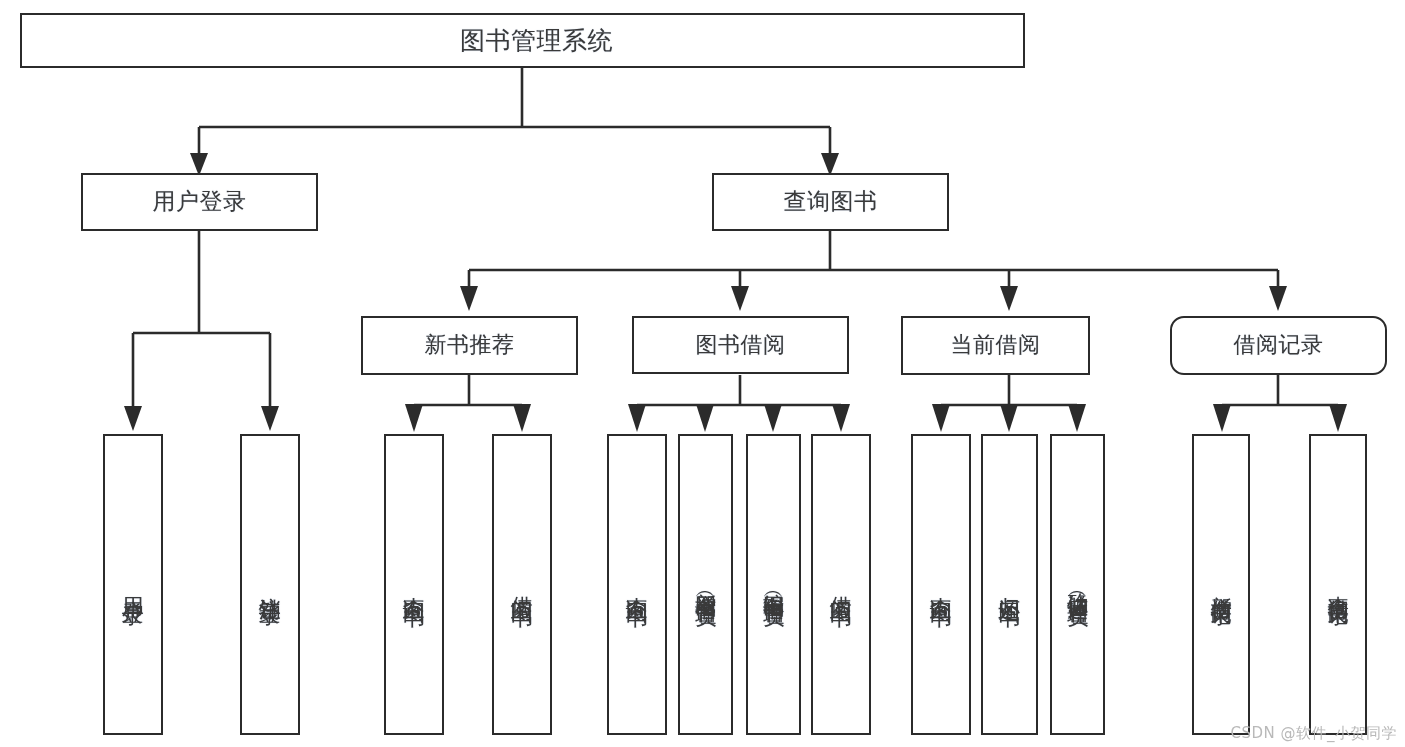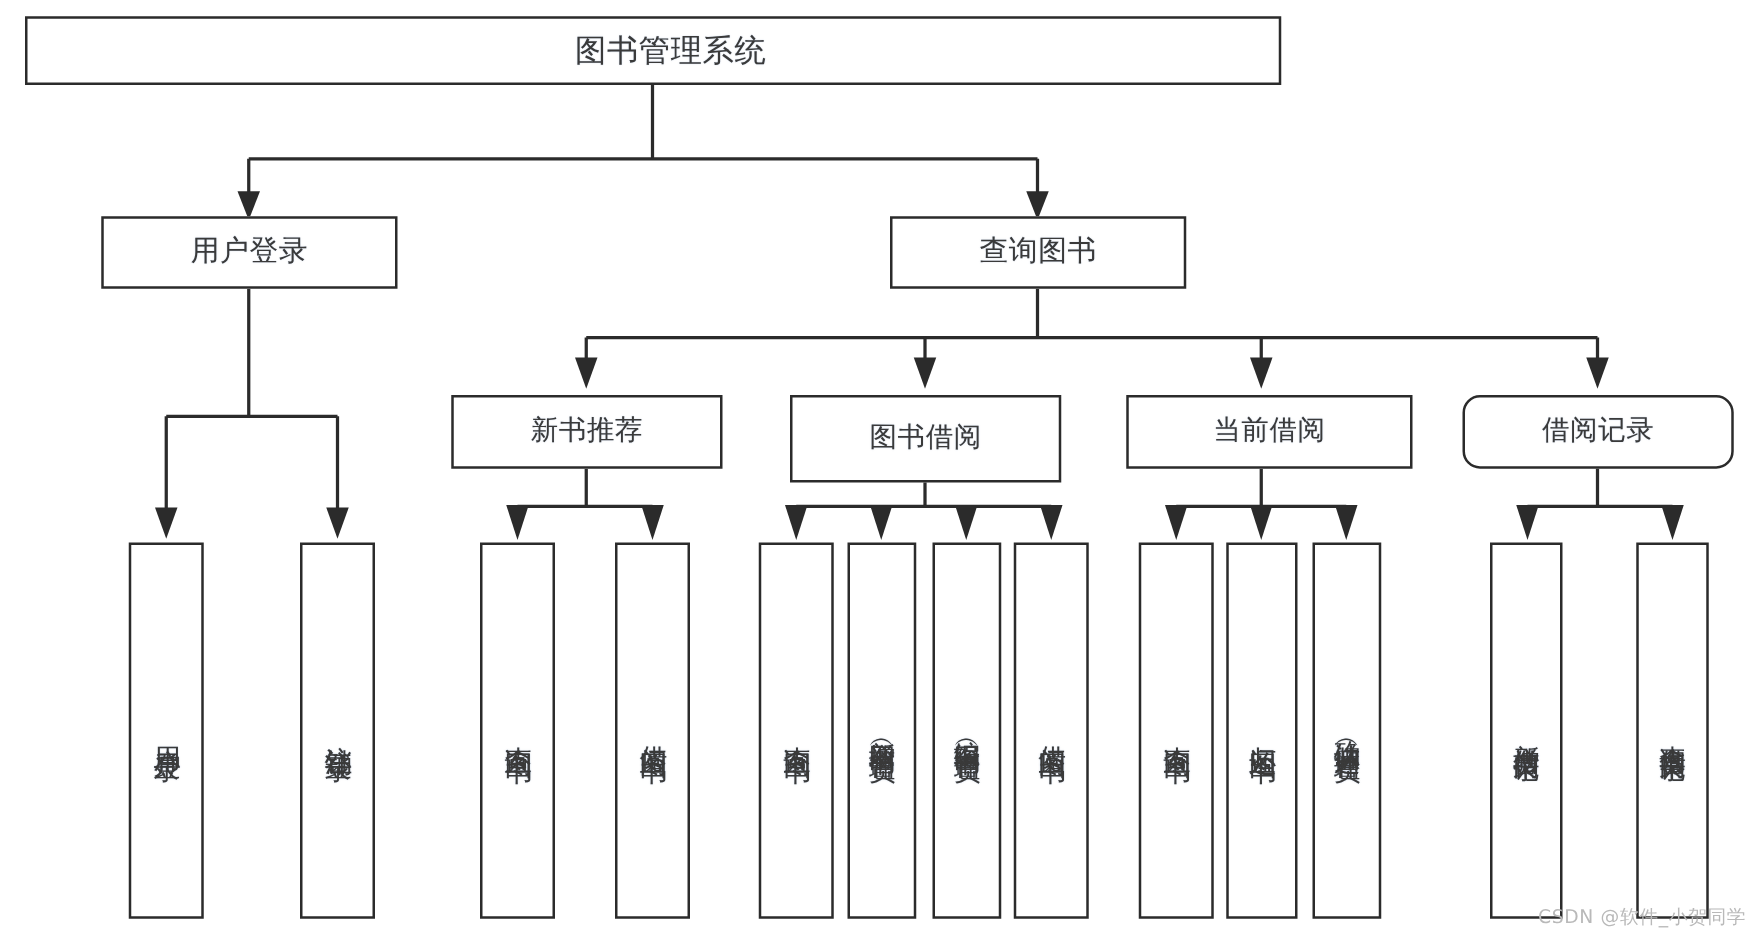--- a/index.html
+++ b/index.html
@@ -164,24 +164,24 @@
   <div class="node l2" style="left:81px;  top:173px; width:237px; height:58px;">
     <span class="label">用户登录</span>
   </div>
   <div class="node l2" style="left:712px; top:173px; width:237px; height:58px;">
     <span class="label">查询图书</span>
   </div>
 
   <div class="node l3" style="left:361px;  top:316px; width:217px; height:59px;">
     <span class="label">新书推荐</span>
   </div>
-  <div class="node l3" style="left:632px;  top:316px; width:217px; height:70px;">
+  <div class="node l3" style="left:632px;  top:316px; width:217px; height:58px;">
     <span class="label">图书借阅</span>
   </div>
-  <div class="node l3" style="left:901px;  top:316px; width:229px; height:59px;">
+  <div class="node l3" style="left:901px;  top:316px; width:189px; height:59px;">
     <span class="label">当前借阅</span>
   </div>
   <div class="node l3" style="left:1170px; top:316px; width:217px; height:59px;border-radius:14px;">
     <span class="label">借阅记录</span>
   </div>
 
   <div class="node leaf" style="left:103px; top:434px; width:60px; height:301px;">
     <span class="label">用户登录</span>
   </div>
   <div class="node leaf" style="left:240px; top:434px; width:60px; height:301px;">

